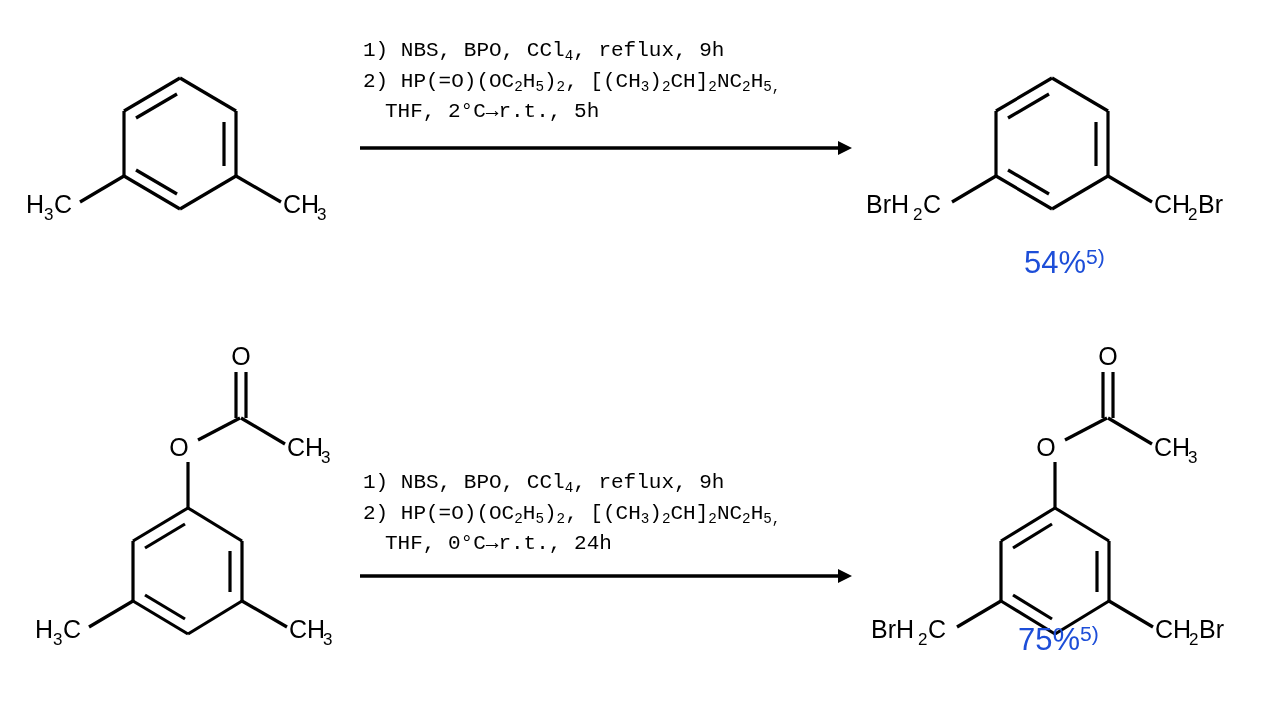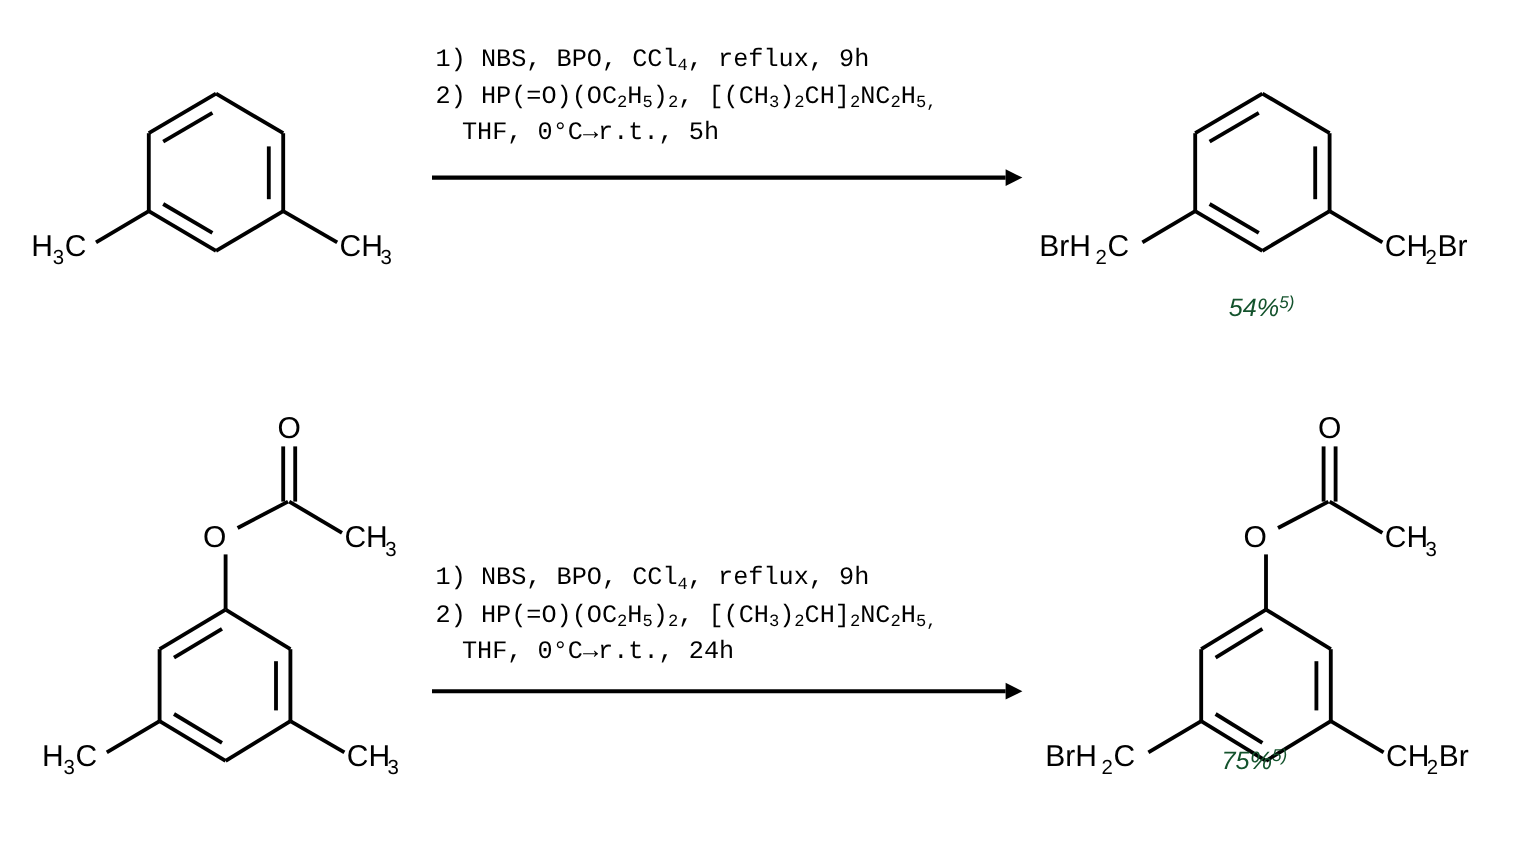--- a/index.html
+++ b/index.html
@@ -40,24 +40,23 @@
     font-size: 0.68em;
     vertical-align: -0.25em;
   }
   sup {
     font-size: 0.68em;
     vertical-align: 0.45em;
   }
   .yield {
     position: absolute;
     font-family: "Liberation Sans", sans-serif;
-    font-size: 21px;
-    color: #14532d;
+    font-size: 31px;
+    color: #1d4ed8;
     white-space: nowrap;
-    font-style: italic;
   }
   .atom {
     font-family: "Liberation Sans", sans-serif;
     font-size: 25px;
     fill: #000;
   }
   .atom-sub {
     font-family: "Liberation Sans", sans-serif;
     font-size: 17px;
     fill: #000;
@@ -230,21 +229,21 @@
 
 </svg>
 
 <div class="cond-block" style="left:363px; top:38px;">
   <span class="cond-line">
     <span>1) NBS, BPO, CCl</span><sub>4</sub><span>, reflux, 9h</span>
   </span>
   <span class="cond-line">
     <span>2) HP(=O)(OC</span><sub>2</sub><span>H</span><sub>5</sub><span>)</span><sub>2</sub><span>, [(CH</span><sub>3</sub><span>)</span><sub>2</sub><span>CH]</span><sub>2</sub><span>NC</span><sub>2</sub><span>H</span><sub>5,</sub>
   </span>
-  <span class="cond-line indent">THF, 0°C→r.t., 5h</span>
+  <span class="cond-line indent">THF, 2°C→r.t., 5h</span>
 </div>
 
 <div class="cond-block" style="left:363px; top:470px;">
   <span class="cond-line">
     <span>1) NBS, BPO, CCl</span><sub>4</sub><span>, reflux, 9h</span>
   </span>
   <span class="cond-line">
     <span>2) HP(=O)(OC</span><sub>2</sub><span>H</span><sub>5</sub><span>)</span><sub>2</sub><span>, [(CH</span><sub>3</sub><span>)</span><sub>2</sub><span>CH]</span><sub>2</sub><span>NC</span><sub>2</sub><span>H</span><sub>5,</sub>
   </span>
   <span class="cond-line indent">THF, 0°C→r.t., 24h</span>

